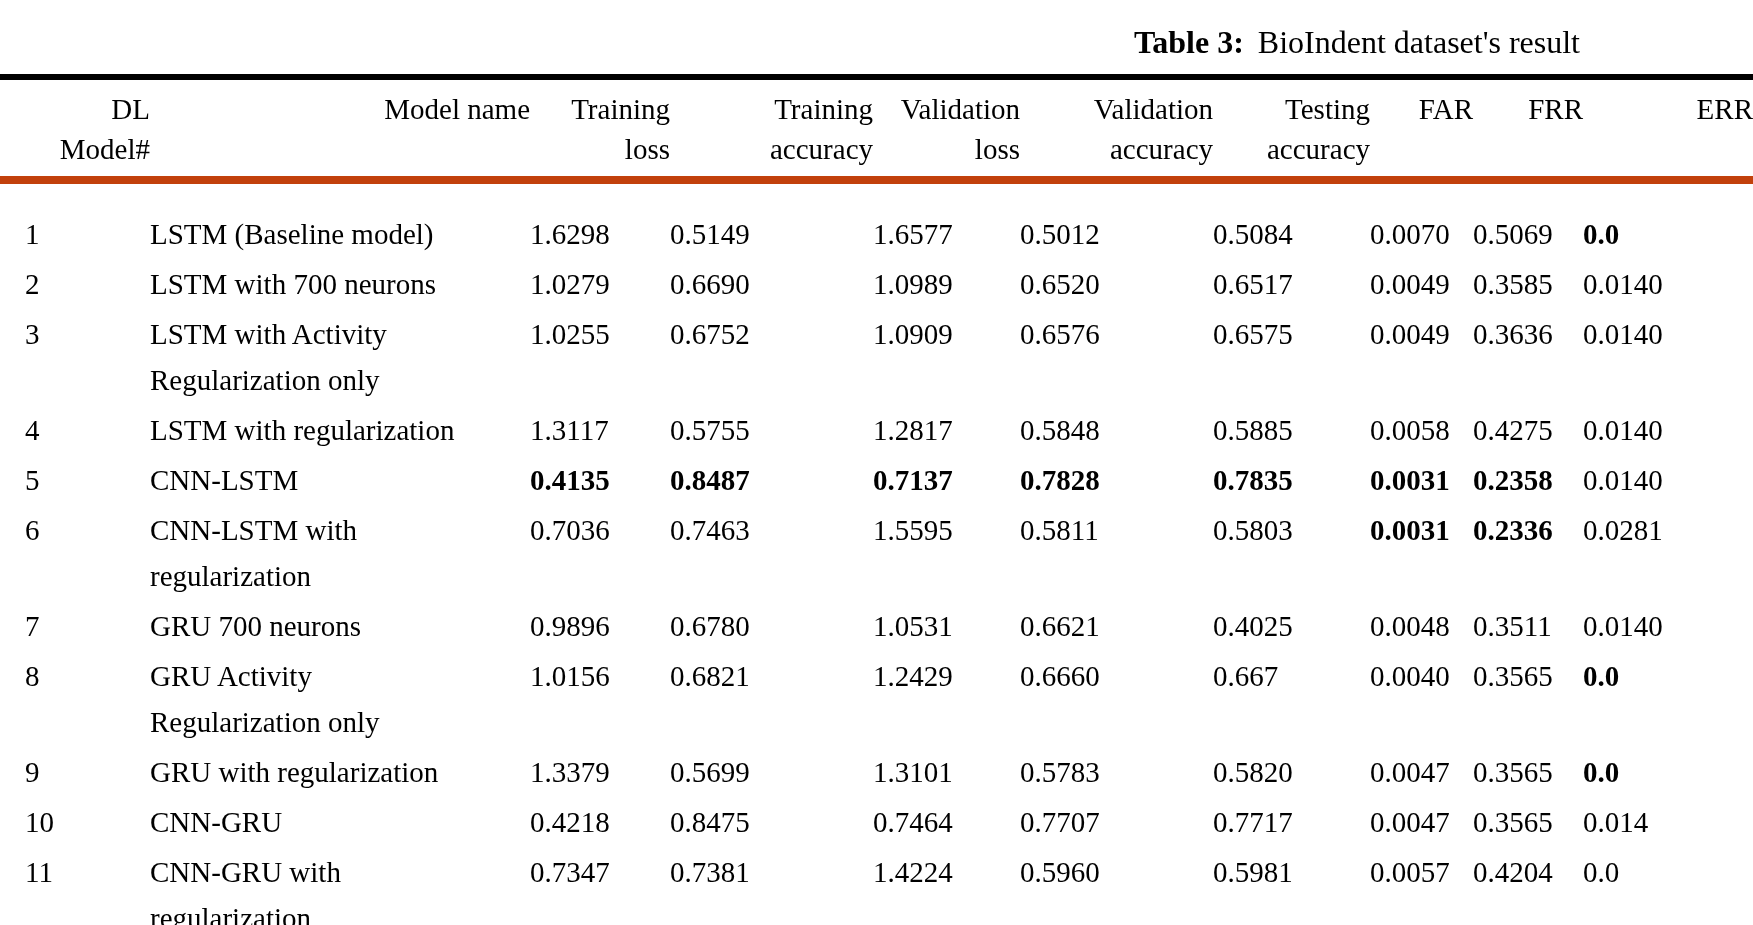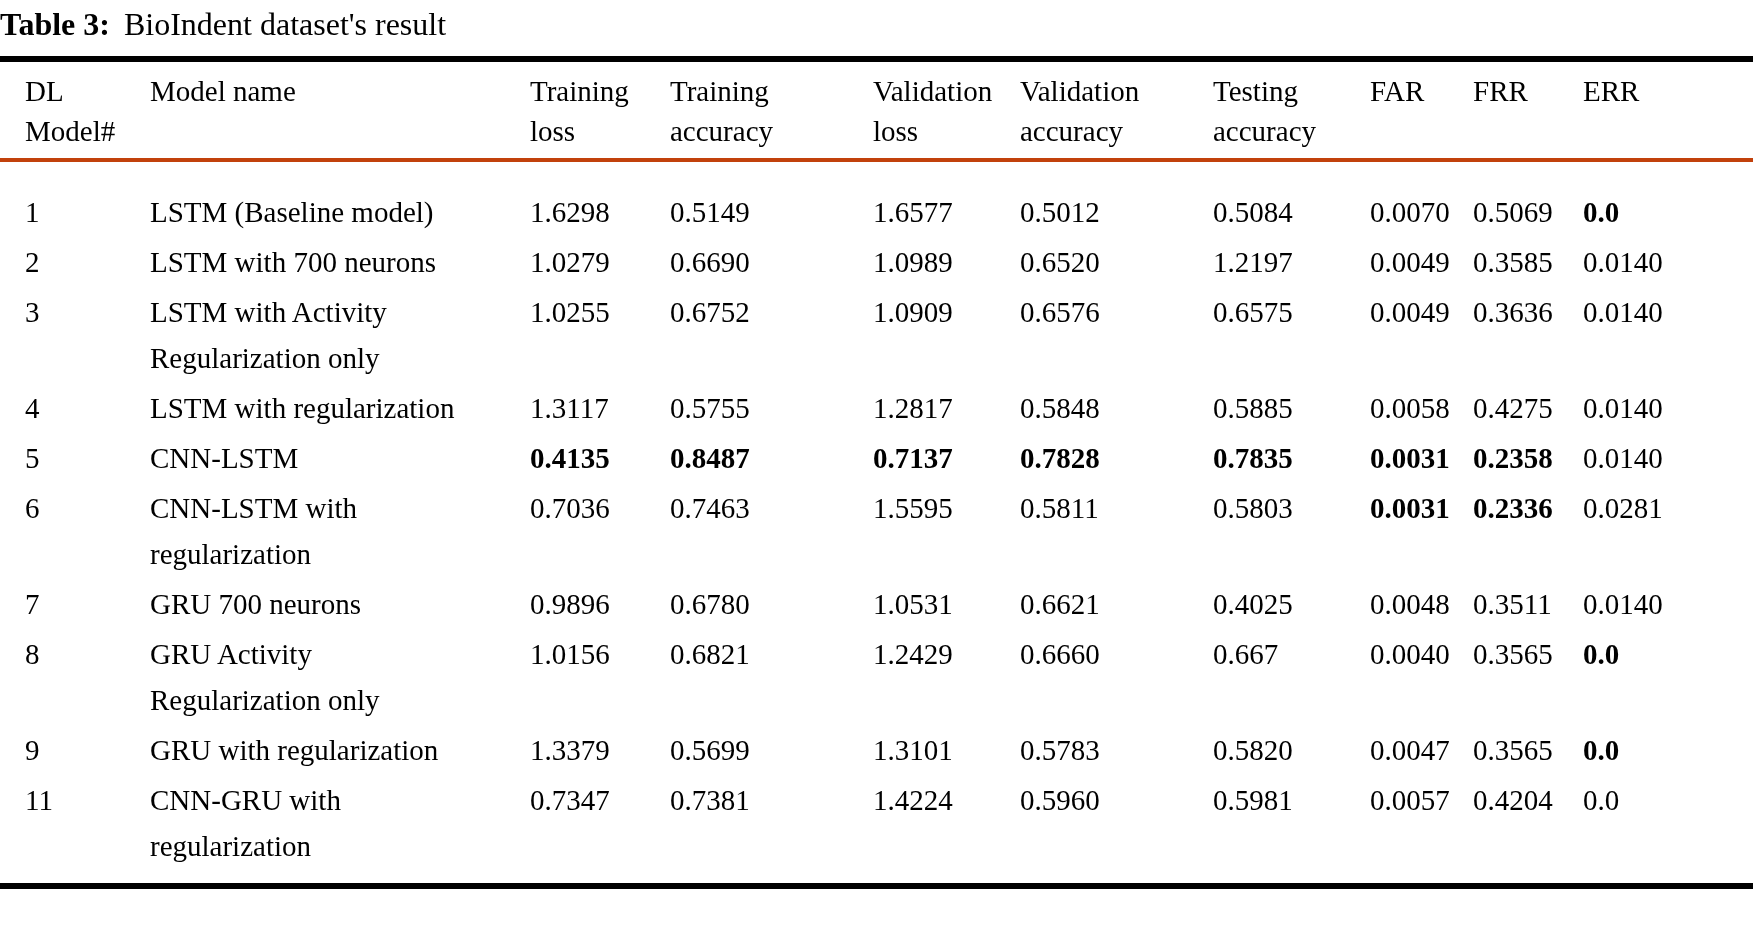--- a/index.html
+++ b/index.html
@@ -14,47 +14,47 @@
     font-family: "Liberation Serif", "DejaVu Serif", serif;
     overflow: hidden;
   }
   .page {
     width: 1753px;
     height: 925px;
     position: relative;
   }
   .caption {
     width: 1580px;
-    text-align: left;
+    text-align: right;
     font-size: 32px;
     line-height: 40px;
-    padding-top: 4px;
+    padding-top: 22px;
     height: 50px;
   }
   .caption .caption-label {
     font-weight: 700;
     margin-right: 14px;
   }
   table.results {
     width: 1753px;
     table-layout: fixed;
     border-collapse: collapse;
     border-top: 6px solid #000;
     border-bottom: 6px solid #000;
     margin-top: 2px;
   }
   thead th {
     font-weight: normal;
-    text-align: left;
+    text-align: right;
     vertical-align: top;
     white-space: pre-line;
     font-size: 29px;
     line-height: 40px;
     padding: 9px 0 7px 0;
-    border-bottom: 4px solid #c2410c;
+    border-bottom: 8px solid #c2410c;
   }
   tbody td {
     text-align: left;
     vertical-align: top;
     white-space: pre-line;
     font-size: 29px;
     line-height: 46px;
     padding: 2px 0;
   }
   tbody tr:first-child td { padding-top: 27px; }
@@ -117,21 +117,21 @@
           <td>0.5069</td>
           <td class="bold">0.0</td>
         </tr>
         <tr>
           <td>2</td>
           <td>LSTM with 700 neurons</td>
           <td>1.0279</td>
           <td>0.6690</td>
           <td>1.0989</td>
           <td>0.6520</td>
-          <td>1.2197</td>
+          <td>0.6517</td>
           <td>0.0049</td>
           <td>0.3585</td>
           <td>0.0140</td>
         </tr>
         <tr>
           <td>3</td>
           <td>LSTM with Activity
 Regularization only</td>
           <td>1.0255</td>
           <td>0.6752</td>
@@ -210,20 +210,32 @@
           <td>1.3379</td>
           <td>0.5699</td>
           <td>1.3101</td>
           <td>0.5783</td>
           <td>0.5820</td>
           <td>0.0047</td>
           <td>0.3565</td>
           <td class="bold">0.0</td>
         </tr>
         <tr>
+          <td>10</td>
+          <td>CNN-GRU</td>
+          <td>0.4218</td>
+          <td>0.8475</td>
+          <td>0.7464</td>
+          <td>0.7707</td>
+          <td>0.7717</td>
+          <td>0.0047</td>
+          <td>0.3565</td>
+          <td>0.014</td>
+        </tr>
+        <tr>
           <td>11</td>
           <td>CNN-GRU with
 regularization</td>
           <td>0.7347</td>
           <td>0.7381</td>
           <td>1.4224</td>
           <td>0.5960</td>
           <td>0.5981</td>
           <td>0.0057</td>
           <td>0.4204</td>

